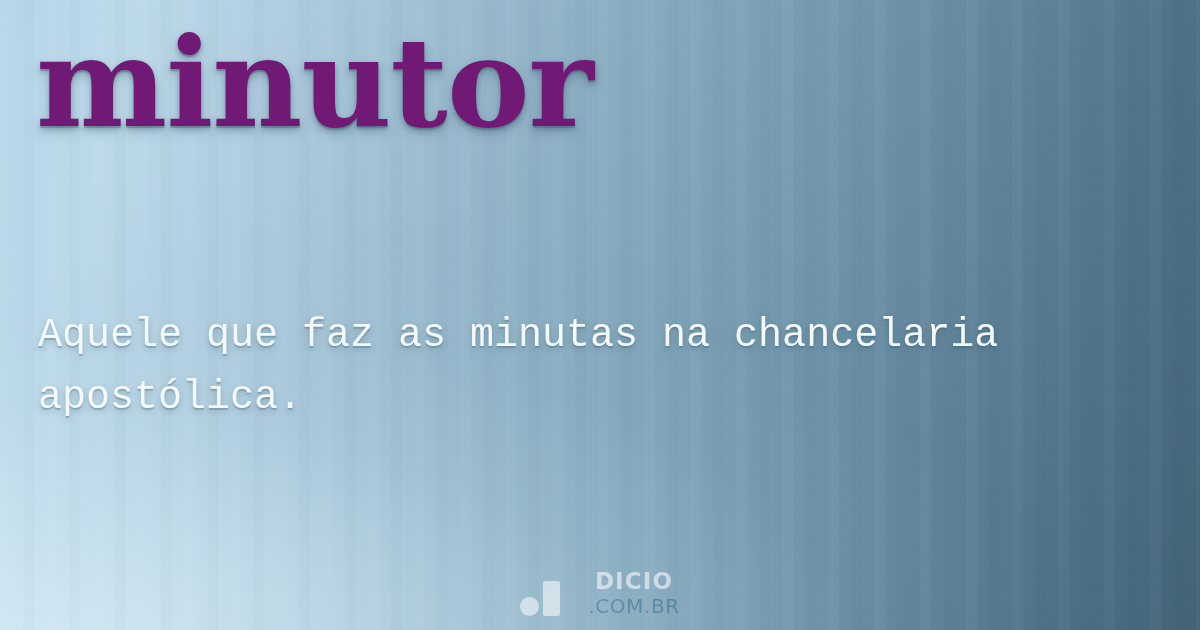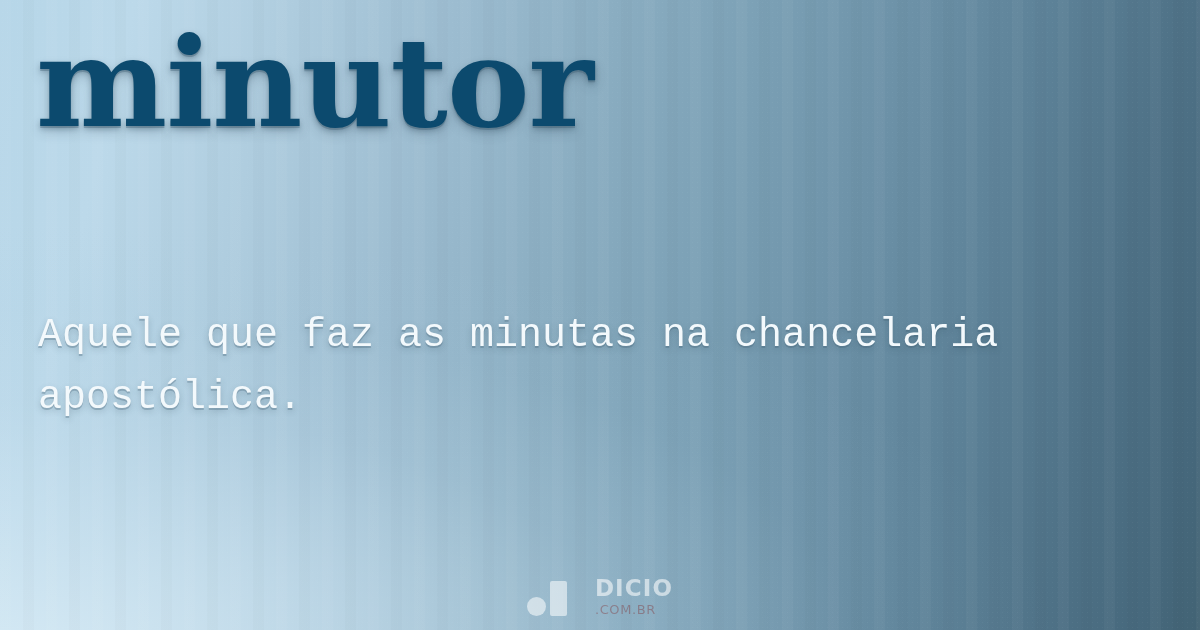--- a/index.html
+++ b/index.html
@@ -83,21 +83,21 @@
   .headword {
     position: absolute;
     left: 36px;
     top: 18px;
     margin: 0;
     font-family: "DejaVu Serif", "Liberation Serif", serif;
     font-weight: 700;
     font-size: 124px;
     line-height: 1.05;
     letter-spacing: -1px;
-    color: #0c4a6e;
+    color: #701a75;
     text-shadow:
       0 2px 0 rgba(60,92,112,0.34),
       0 3px 5px rgba(45,72,90,0.32),
       0 6px 12px rgba(40,66,84,0.22);
     white-space: nowrap;
   }
 
   .definition {
     position: absolute;
     left: 38px;
@@ -118,20 +118,21 @@
   .logo {
     position: absolute;
     left: 0;
     right: 0;
     bottom: 14px;
     display: flex;
     justify-content: center;
     align-items: flex-end;
     gap: 28px;
     opacity: 0.62;
+    text-align: center;
   }
 
   .logo-mark {
     position: relative;
     width: 40px;
     height: 38px;
     flex: 0 0 auto;
   }
 
   .logo-mark .dot {
@@ -167,24 +168,24 @@
   .logo-name {
     font-size: 23px;
     font-weight: 700;
     letter-spacing: 1.1px;
     color: #ffffff;
     opacity: 0.92;
   }
 
   .logo-tld {
     margin-top: 3px;
-    font-size: 13px;
+    font-size: 20px;
     font-weight: 400;
     letter-spacing: 0.6px;
-    color: #7f1d1d;
+    color: #0c4a6e;
     opacity: 0.55;
   }
 </style>
 </head>
 <body>
 
 <div class="card">
 
   <div class="bg-gradient"></div>
   <div class="bg-bloom"></div>

